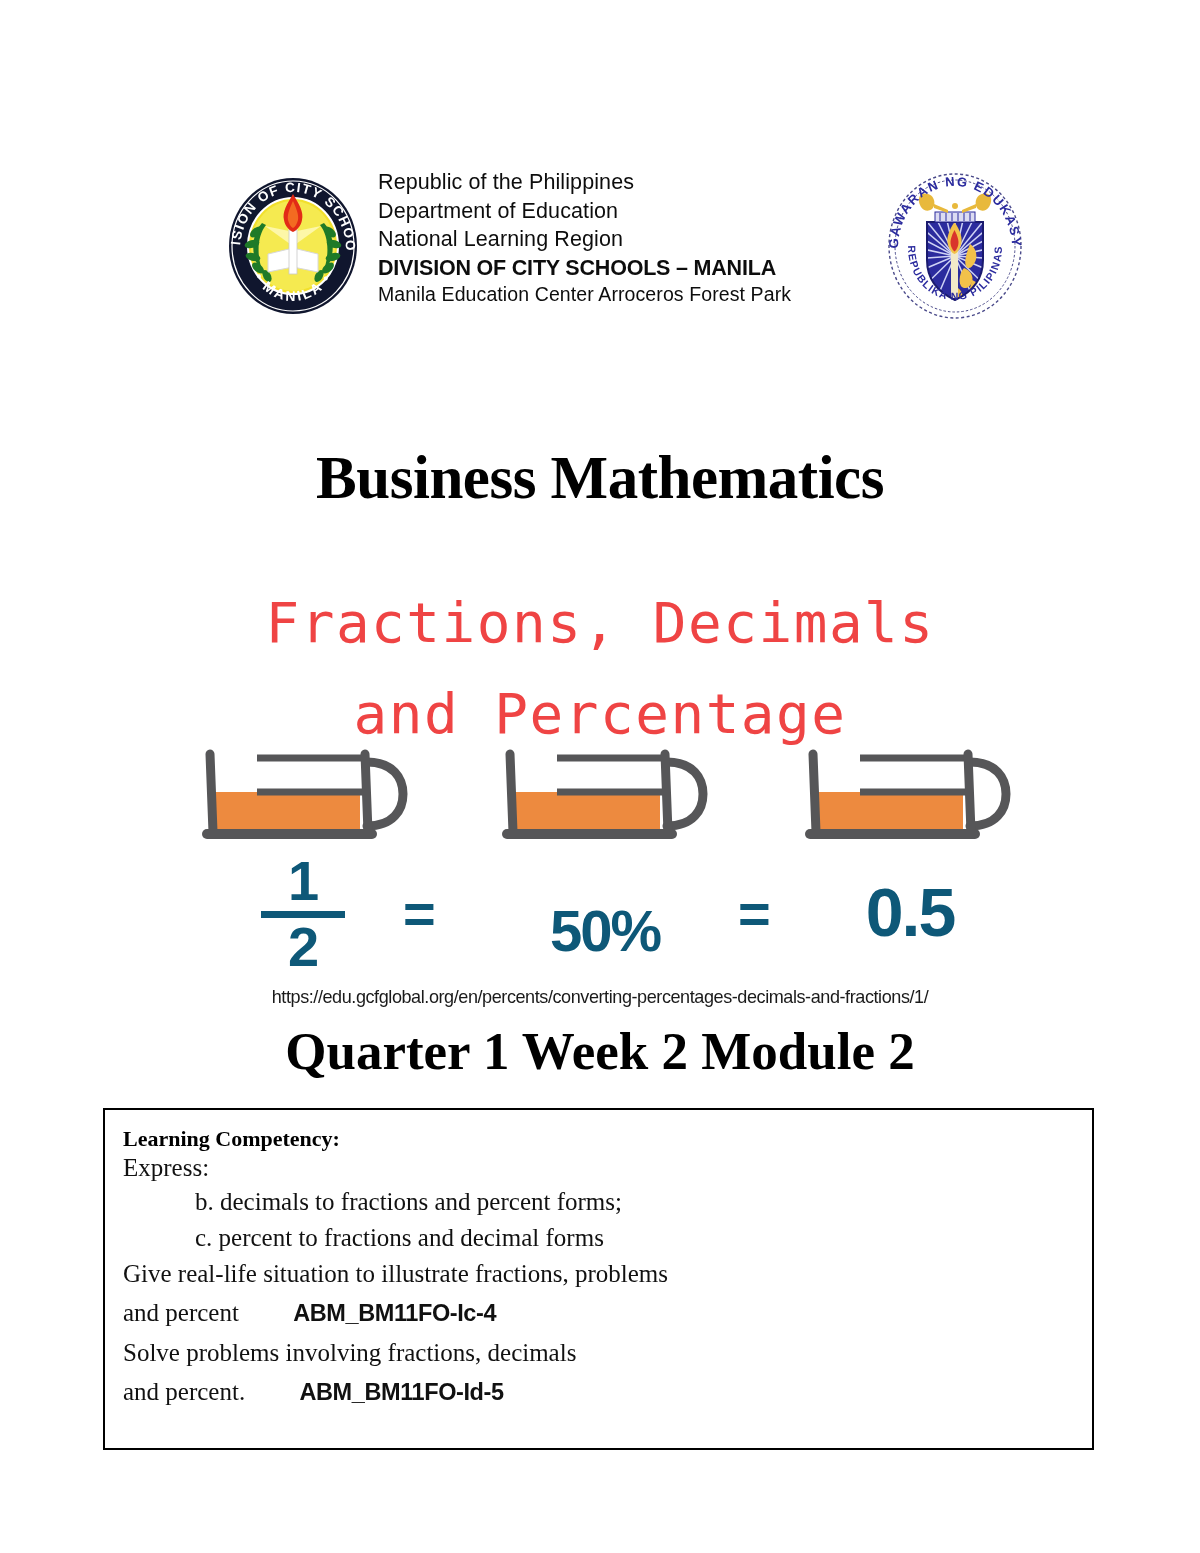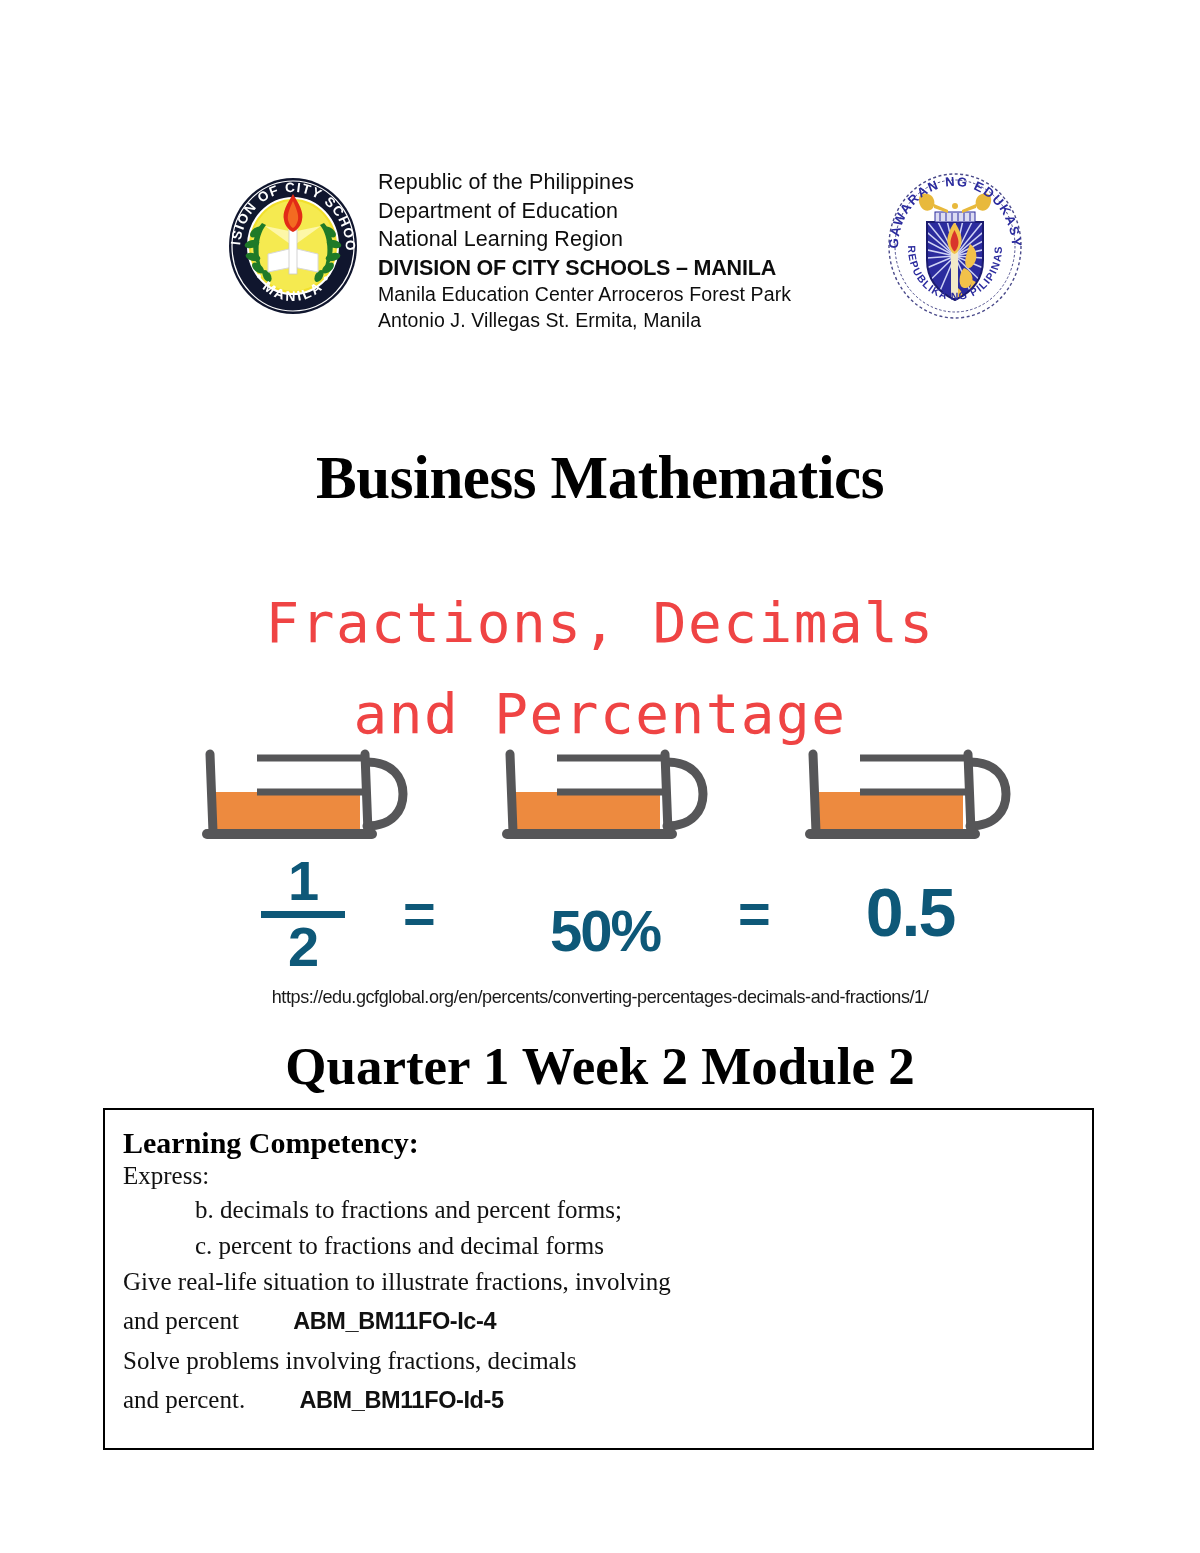--- a/index.html
+++ b/index.html
@@ -205,38 +205,37 @@
     position: absolute;
     left: 0;
     top: 1021px;
     width: 1200px;
     text-align: center;
     font-family: "Liberation Serif", serif;
     font-weight: bold;
     font-size: 53px;
     letter-spacing: 0px;
     color: #000;
-    margin-top: 15px;
   }
 
   
   .competency-box {
     position: absolute;
     left: 103px;
     top: 1108px;
     width: 991px;
     height: 342px;
     border: 2px solid #000;
     background: #fff;
     padding: 14px 18px 10px 18px;
   }
   .comp-title {
     font-family: "Liberation Serif", serif;
     font-weight: bold;
-    font-size: 30px;
+    font-size: 22px;
     letter-spacing: 0px;
     margin: 2px 0 3px 0;
   }
   .comp-line {
     font-family: "Liberation Serif", serif;
     font-size: 25px;
     line-height: 1.0;
     margin: 0 0 9px 0;
     color: #111;
   }
@@ -310,21 +309,20 @@
       </text>
     </svg>
   </div>
 
   <div class="header-text">
     <div class="line">Republic of the Philippines</div>
     <div class="line">Department of Education</div>
     <div class="line">National Learning Region</div>
     <div class="line bold">DIVISION OF CITY SCHOOLS – MANILA</div>
     <div class="line small">Manila Education Center Arroceros Forest Park</div>
-    <div class="line small">Antonio J. Villegas St. Ermita, Manila</div>
   </div>
 
   <div class="seal-right">
     <svg viewBox="0 0 154 158" width="154" height="158" xmlns="http://www.w3.org/2000/svg">
       <defs>
         <path id="depedTopArc" d="M 20,84 A 57,62 0 0 1 134,84" fill="none"></path>
         <path id="depedBotArc" d="M 30,84 A 47,52 0 0 0 124,84" fill="none"></path>
         <clipPath id="shieldClip">
           <path d="M49,58 L105,58 L105,96 C105,118 90,130 77,136 C64,130 49,118 49,96 Z"></path>
         </clipPath>
@@ -463,17 +461,17 @@
   <div class="source-url">https://edu.gcfglobal.org/en/percents/converting-percentages-decimals-and-fractions/1/</div>
 </div>
 
 <div class="quarter-line">Quarter 1 Week 2 Module 2</div>
 
 <div class="competency-box">
   <div class="comp-title">Learning Competency:</div>
   <div class="comp-line">Express:</div>
   <div class="comp-line indent">b. decimals to fractions and percent forms;</div>
   <div class="comp-line indent">c. percent to fractions and decimal forms</div>
-  <div class="comp-line spaced">Give real-life situation to illustrate fractions, involving</div>
+  <div class="comp-line spaced">Give real-life situation to illustrate fractions, problems</div>
   <div class="comp-line spaced"><span>and percent </span><span class="comp-code">ABM_BM11FO-Ic-4</span></div>
   <div class="comp-line spaced"> Solve problems involving fractions, decimals</div>
   <div class="comp-line"><span>and percent. </span><span class="comp-code">ABM_BM11FO-Id-5</span></div>
 </div>
 
 </body></html>

